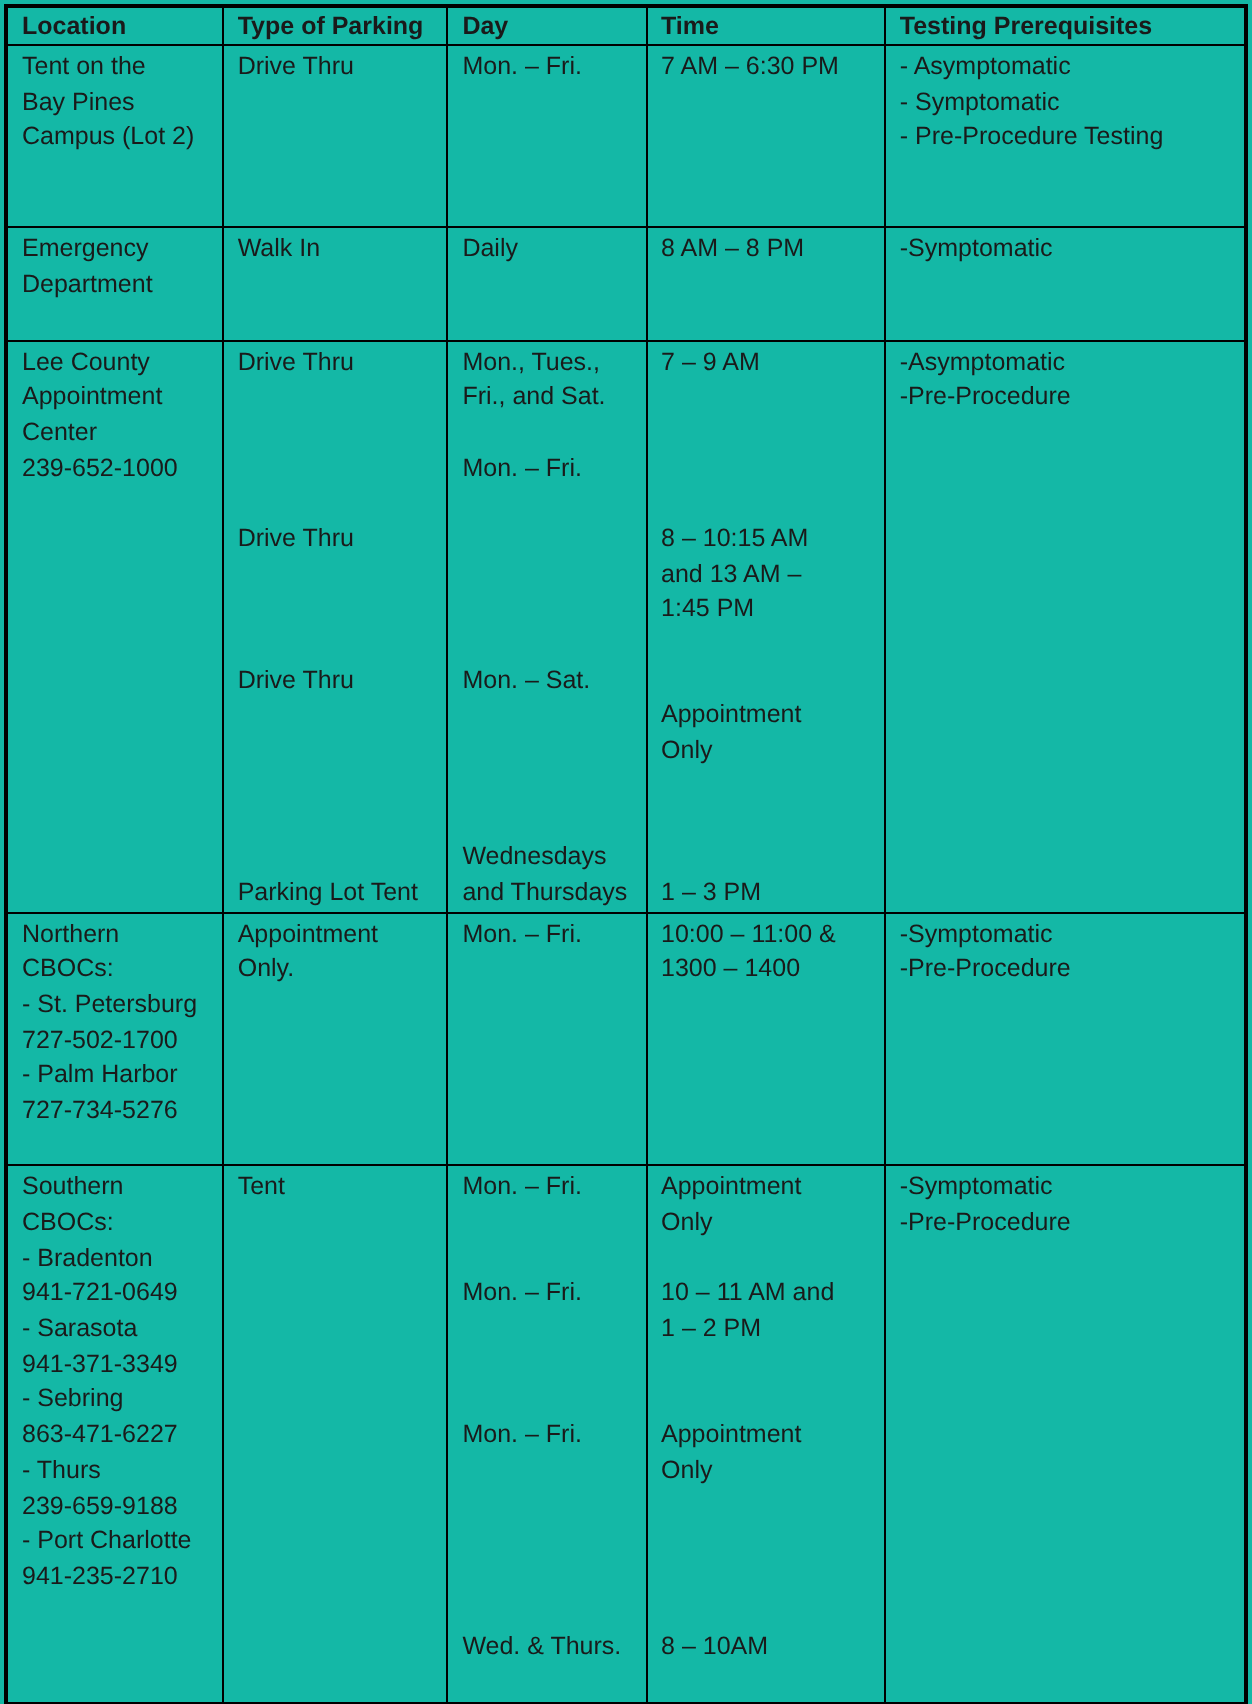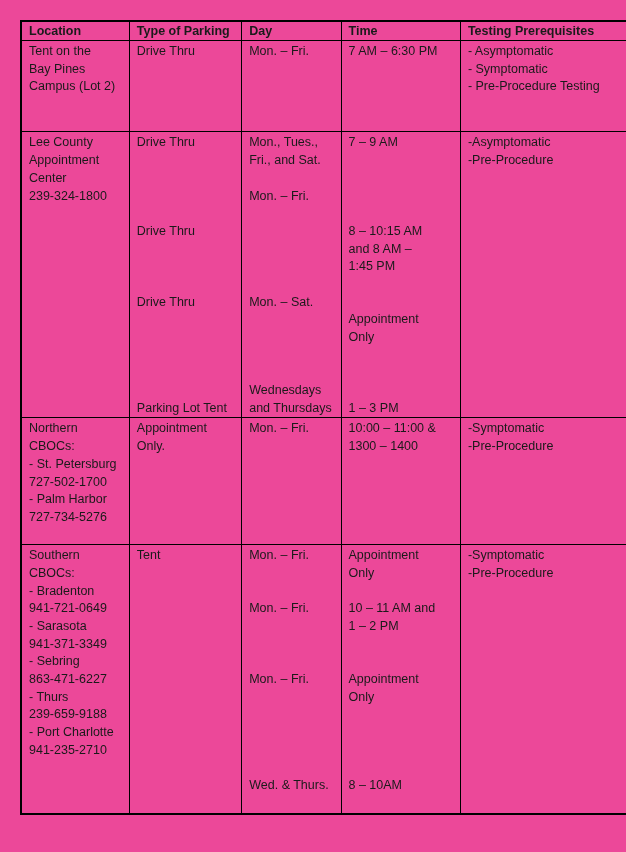--- a/index.html
+++ b/index.html
@@ -8,23 +8,23 @@
     background: #ffffff;
     width: 626px;
     height: 852px;
     font-family: "Liberation Sans", sans-serif;
     color: #1a1a1a;
     overflow: hidden;
   }
   .page {
     width: 626px;
     height: 852px;
-    background: #ec4899;
+    background: #14b8a6;
     box-sizing: border-box;
-    padding: 20px;
+    padding: 2px;
   }
   table.schedule {
     border-collapse: collapse;
     table-layout: fixed;
     width: 622px;
     border: 2px solid #000000;
   }
   table.schedule col.c1 { width: 108px; }
   table.schedule col.c2 { width: 112px; }
   table.schedule col.c3 { width: 99px;  }
@@ -95,24 +95,43 @@
             <div class="line">7 AM – 6:30 PM</div>
           </td>
           <td>
             <div class="line">- Asymptomatic</div>
             <div class="line">- Symptomatic</div>
             <div class="line">- Pre-Procedure Testing</div>
           </td>
         </tr>
         <tr>
           <td>
+            <div class="line">Emergency</div>
+            <div class="line">Department</div>
+            <div class="line"></div>
+          </td>
+          <td>
+            <div class="line">Walk In</div>
+          </td>
+          <td>
+            <div class="line">Daily</div>
+          </td>
+          <td>
+            <div class="line">8 AM – 8 PM</div>
+          </td>
+          <td>
+            <div class="line">-Symptomatic</div>
+          </td>
+        </tr>
+        <tr>
+          <td>
             <div class="line">Lee County</div>
             <div class="line">Appointment</div>
             <div class="line">Center</div>
-            <div class="line">239-324-1800</div>
+            <div class="line">239-652-1000</div>
           </td>
           <td>
             <div class="line">Drive Thru</div>
             <div class="line"></div>
             <div class="line"></div>
             <div class="line"></div>
             <div class="line"></div>
             <div class="line">Drive Thru</div>
             <div class="line"></div>
             <div class="line"></div>
@@ -143,21 +162,21 @@
             <div class="line">Wednesdays</div>
             <div class="line">and Thursdays</div>
           </td>
           <td>
             <div class="line">7 – 9 AM</div>
             <div class="line"></div>
             <div class="line"></div>
             <div class="line"></div>
             <div class="line"></div>
             <div class="line">8 – 10:15 AM</div>
-            <div class="line">and 8 AM –</div>
+            <div class="line">and 13 AM –</div>
             <div class="line">1:45 PM</div>
             <div class="line"></div>
             <div class="line"></div>
             <div class="line">Appointment</div>
             <div class="line">Only</div>
             <div class="line"></div>
             <div class="line"></div>
             <div class="line"></div>
             <div class="line">1 – 3 PM</div>
           </td>

